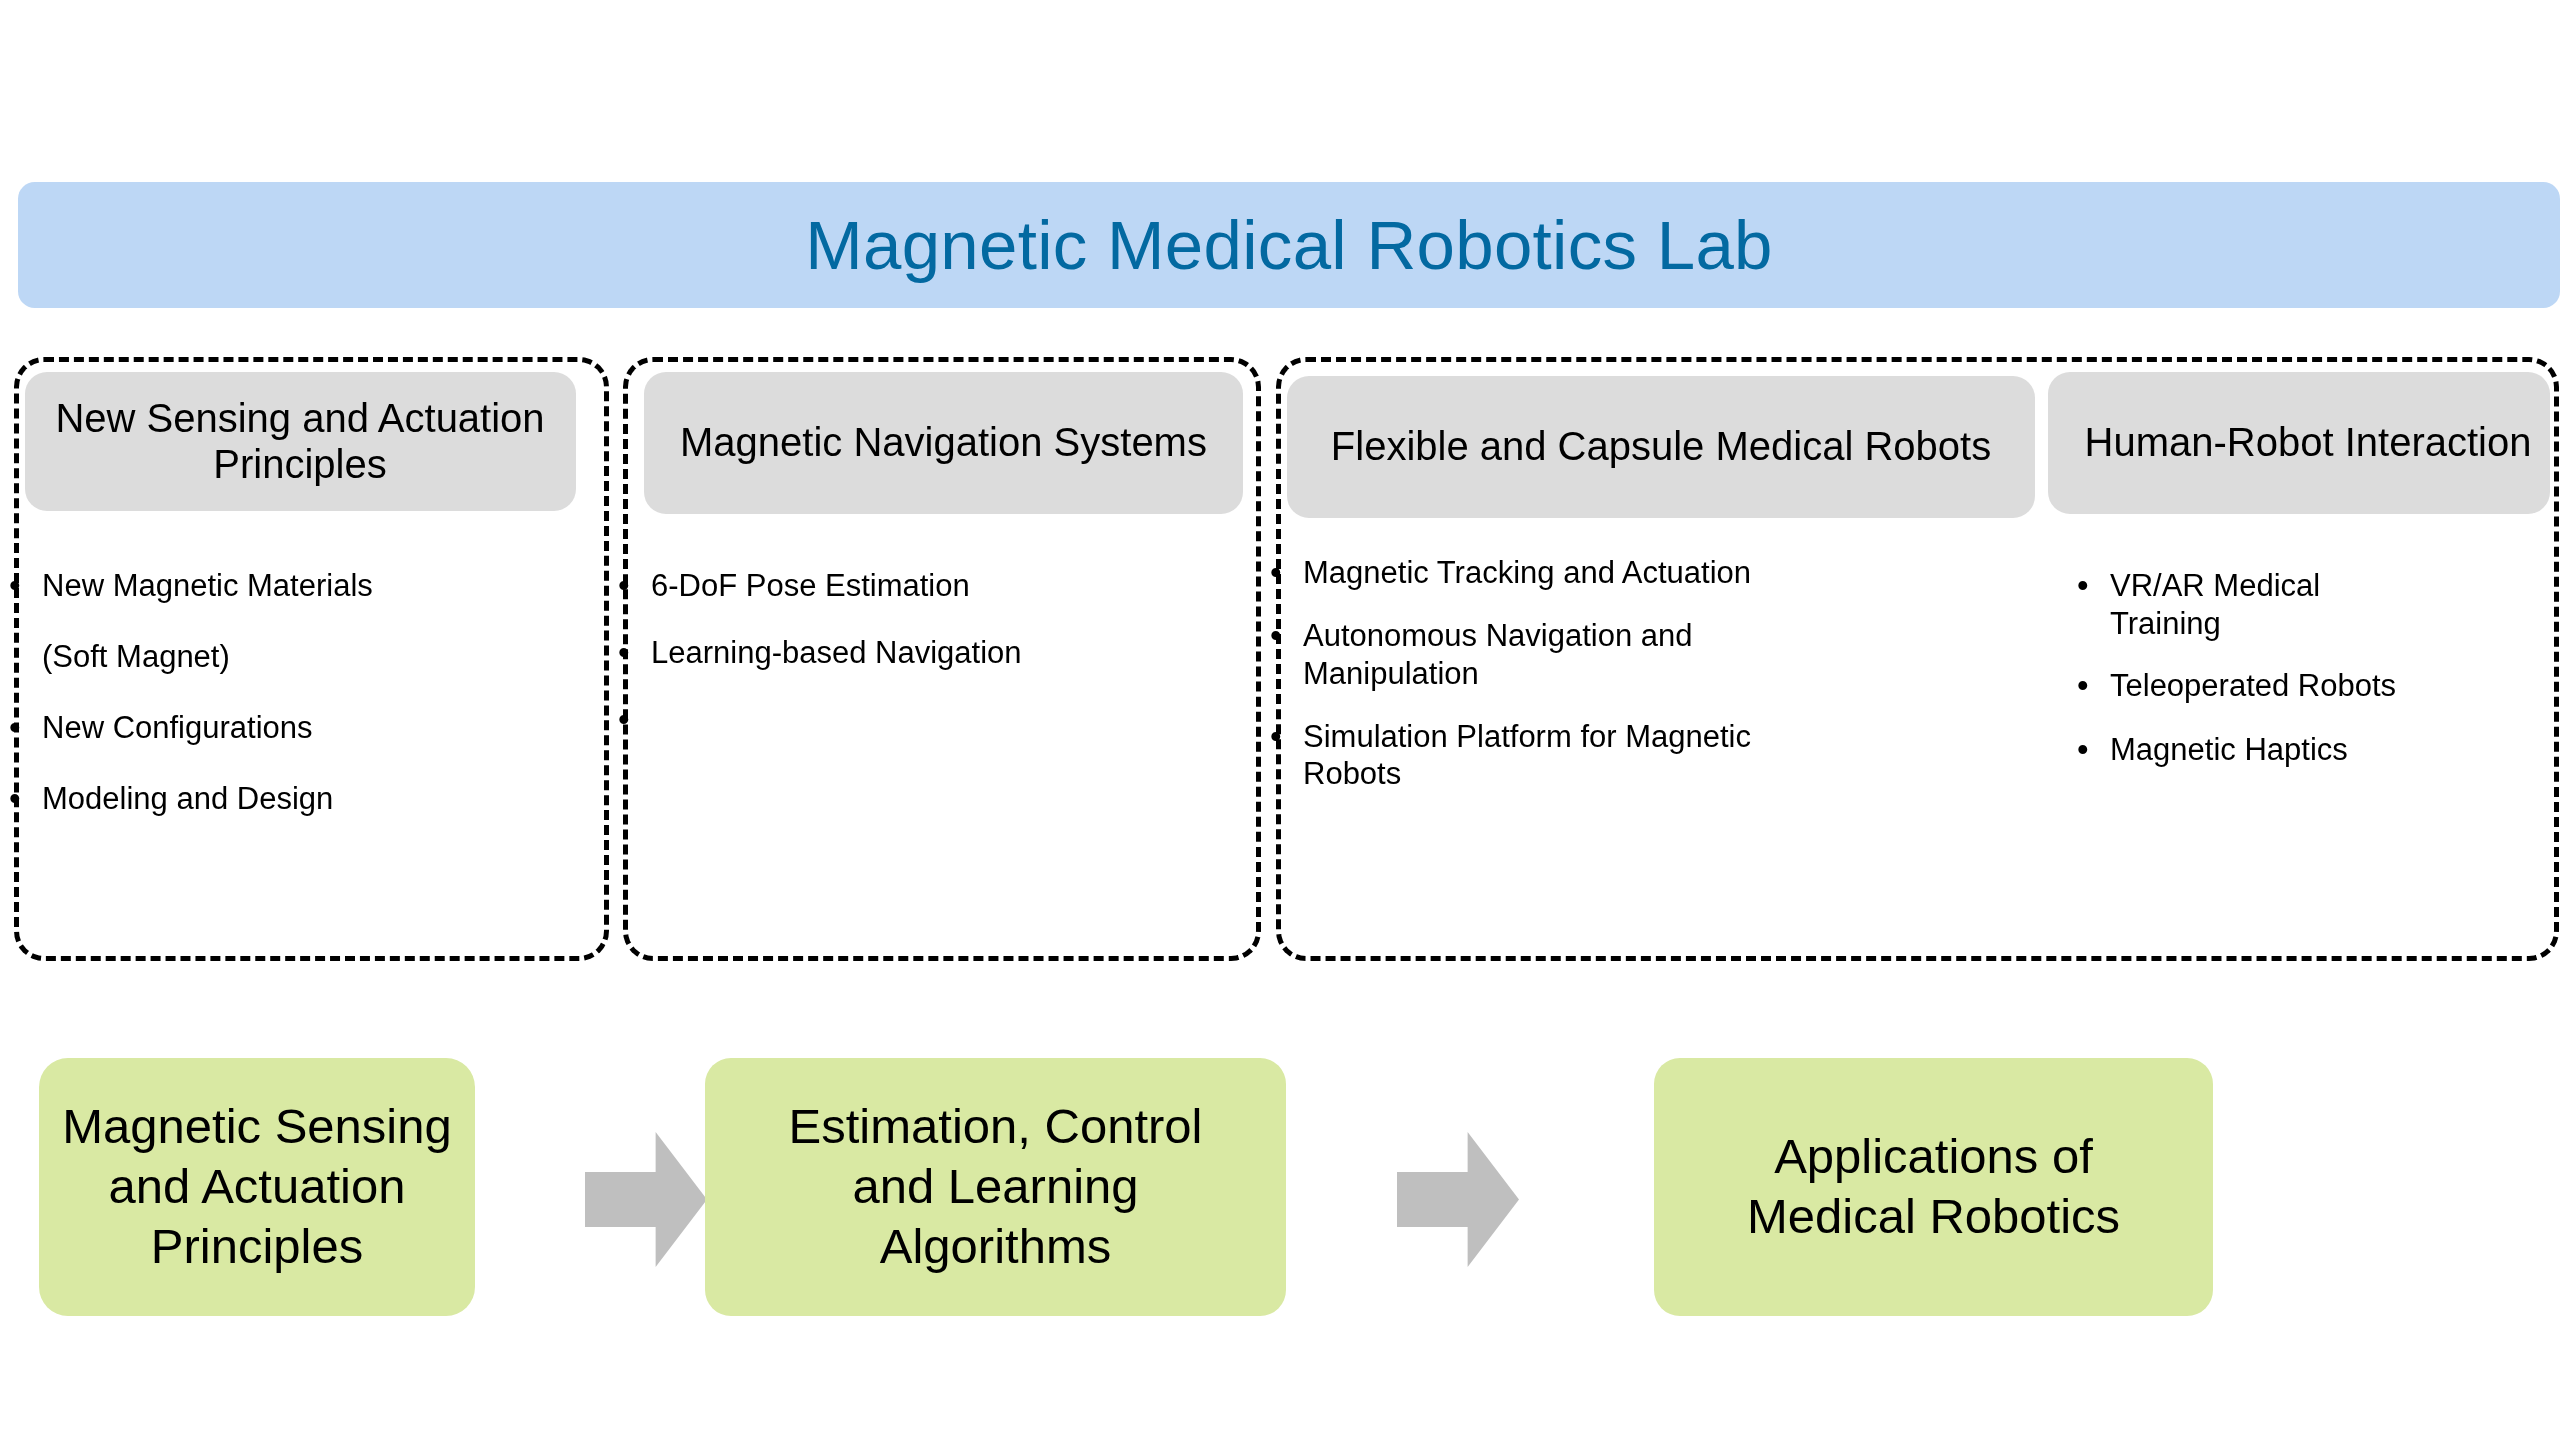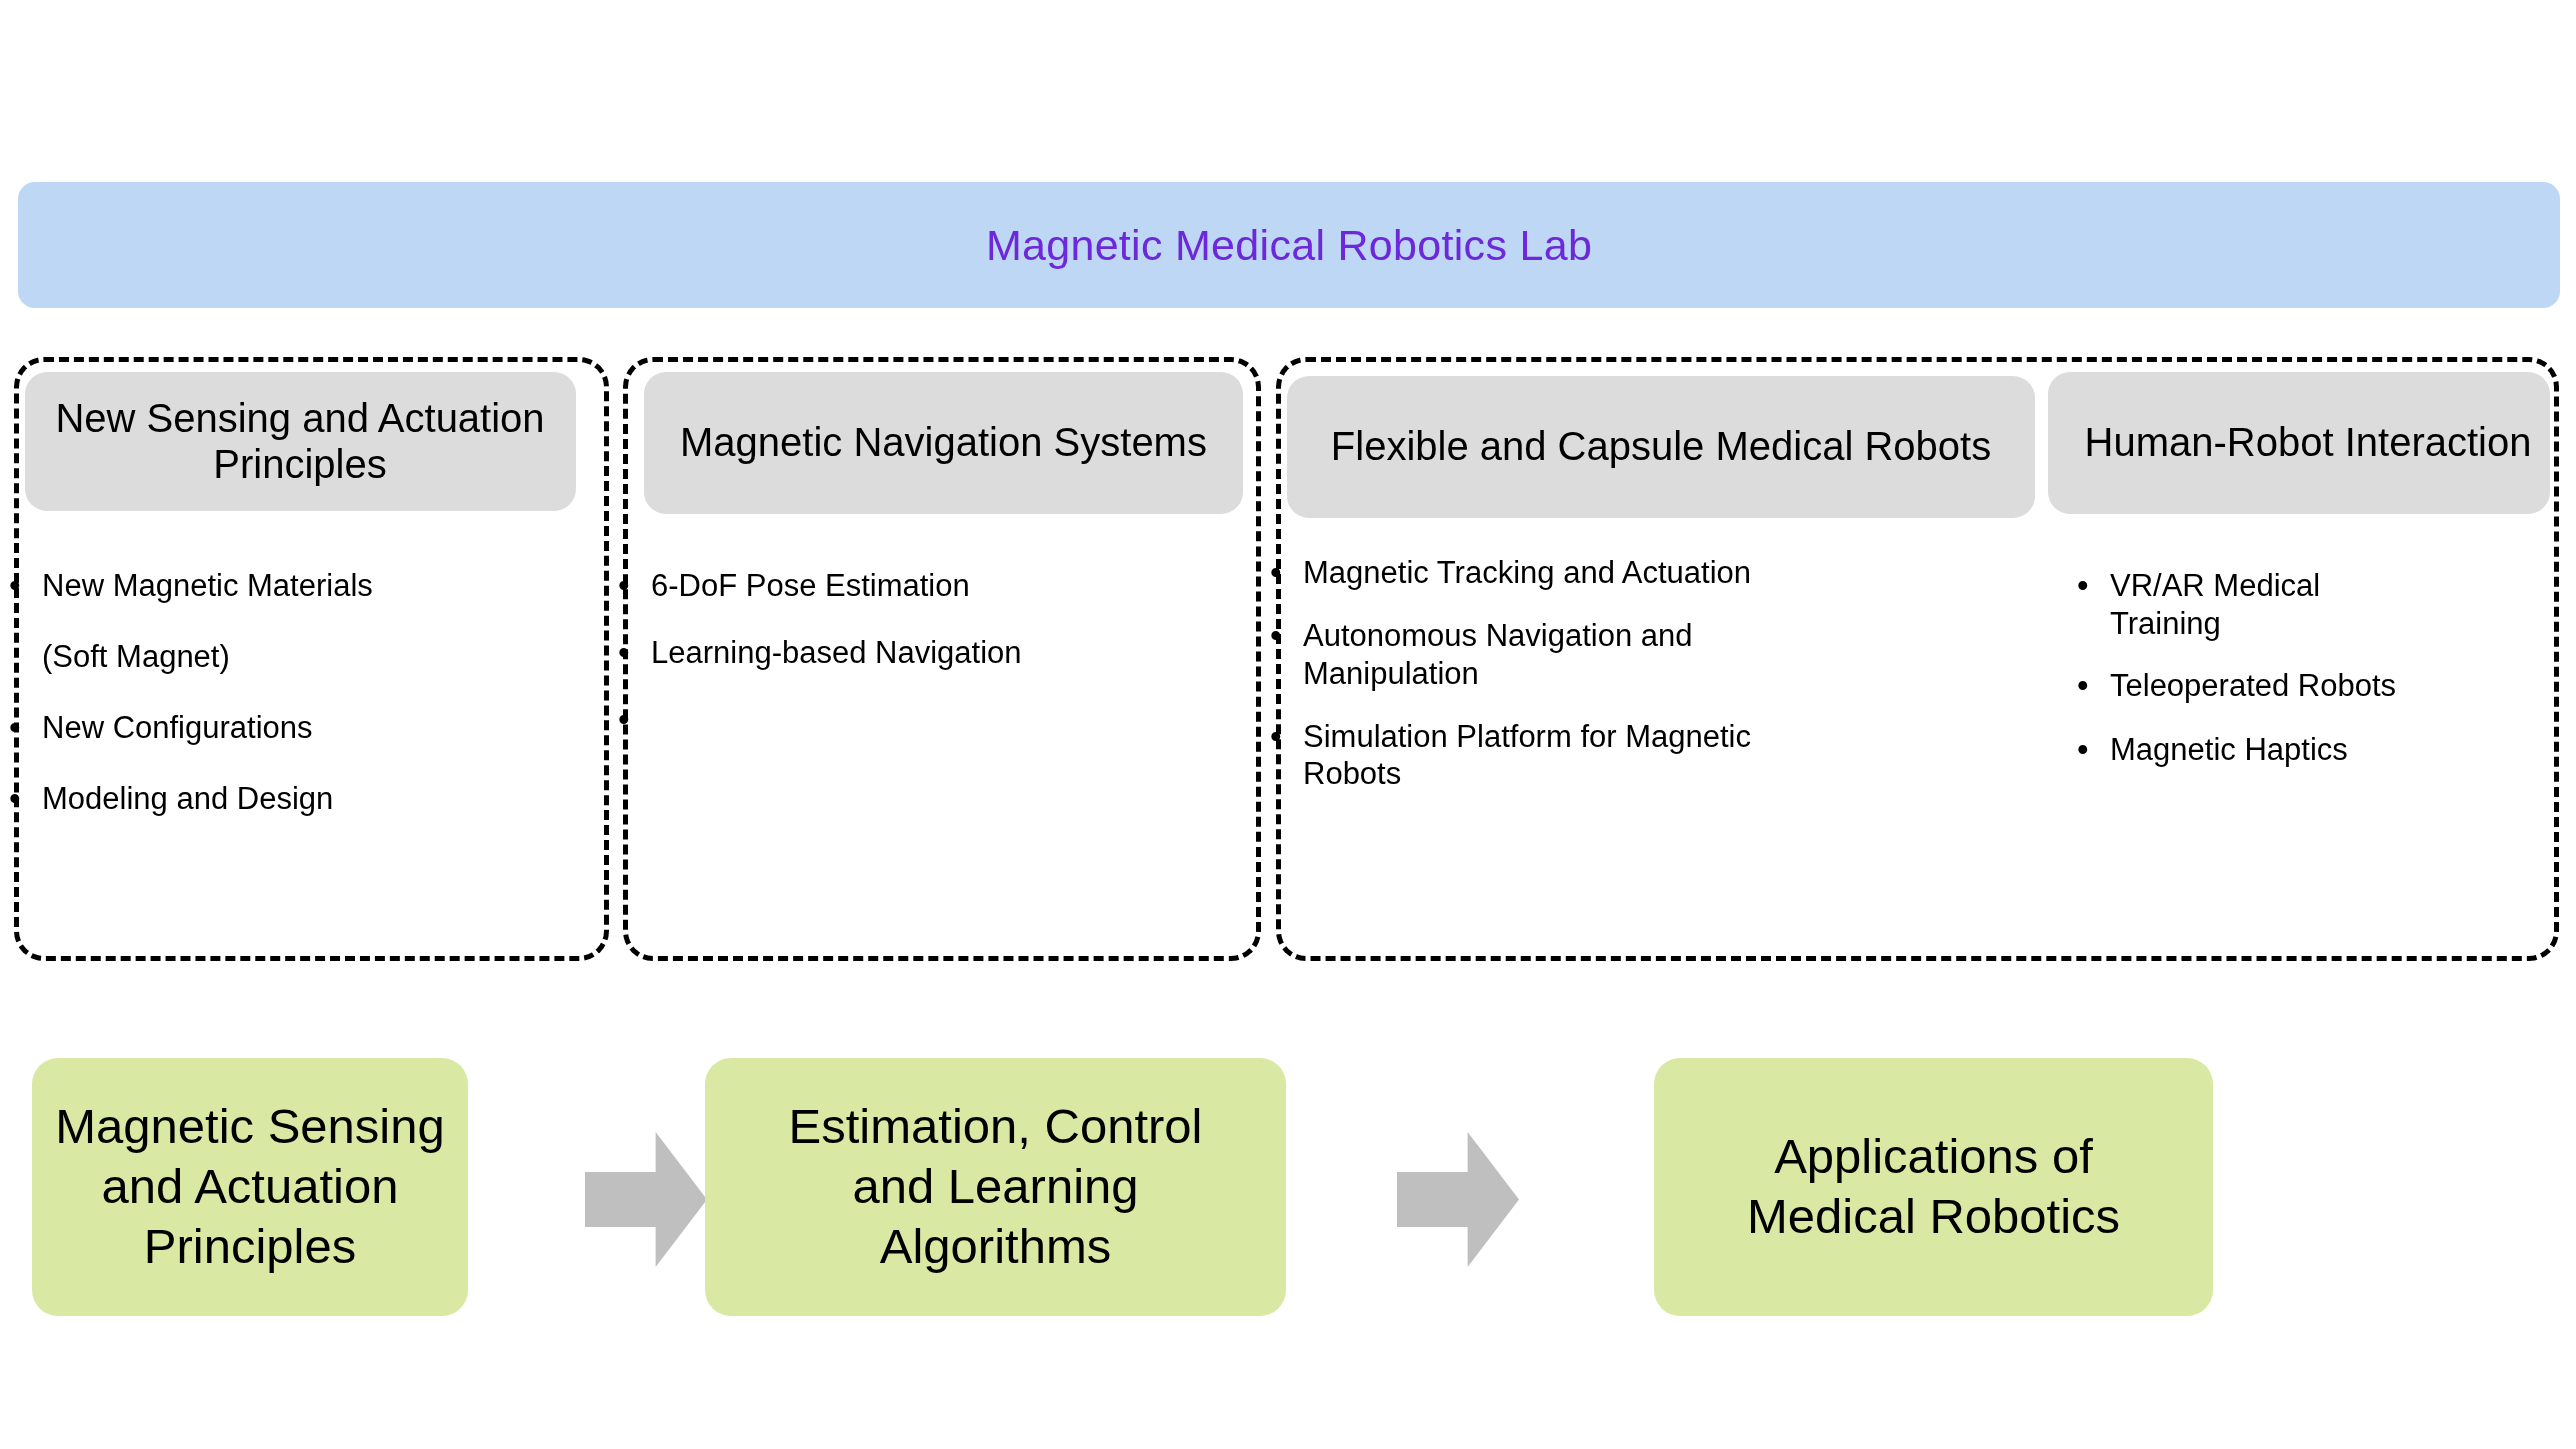--- a/index.html
+++ b/index.html
@@ -27,23 +27,23 @@
     top: 182px;
     width: 2542px;
     height: 126px;
     background: #bdd7f5;
     border-radius: 16.7px;
     display: flex;
     align-items: center;
     justify-content: center;
   }
   .title-bar .title-text {
-    font-size: 43px;
+    font-size: 69px;
     line-height: 1;
-    color: #6d28d9;
+    color: #0369a1;
     letter-spacing: 0.3px;
   }
 
   
   .pillar {
     position: absolute;
     top: 357px;
     height: 604px;
     border: 5.8px dashed #000000;
     border-radius: 30px;
@@ -121,21 +121,21 @@
     justify-content: center;
     text-align: center;
     box-sizing: border-box;
   }
   .flow-box .flow-text {
     font-size: 49px;
     line-height: 1.22;
     color: #000;
     white-space: pre-line;
   }
-  .fb-1 { left: 32px;   top: 1058px; width: 436px;  height: 258px; }
+  .fb-1 { left: 39px;   top: 1058px; width: 436px;  height: 258px; border-radius: 29px; }
   .fb-2 { left: 705px; top: 1058px; width: 581px;  height: 258px; }
   .fb-3 { left: 1654px; top: 1058px; width: 559px;  height: 258px; }
 
   
   .block-arrow {
     position: absolute;
     width: 122px;
     height: 135px;
   }
   .ar-1 { left: 585px;  top: 1132px; }

